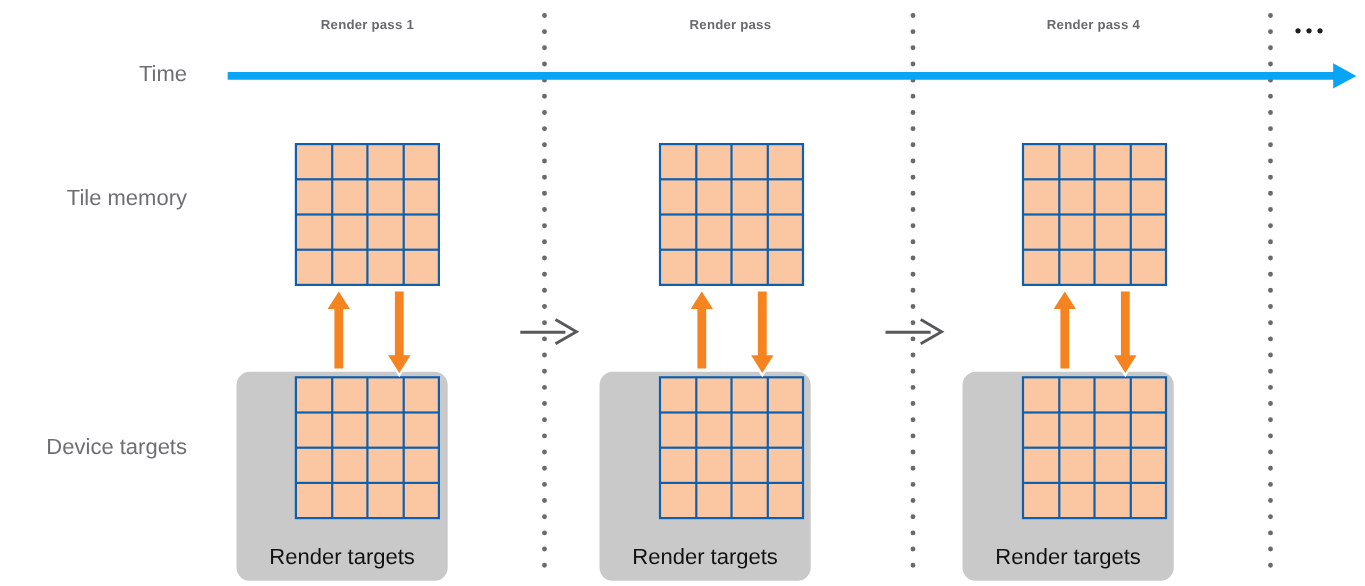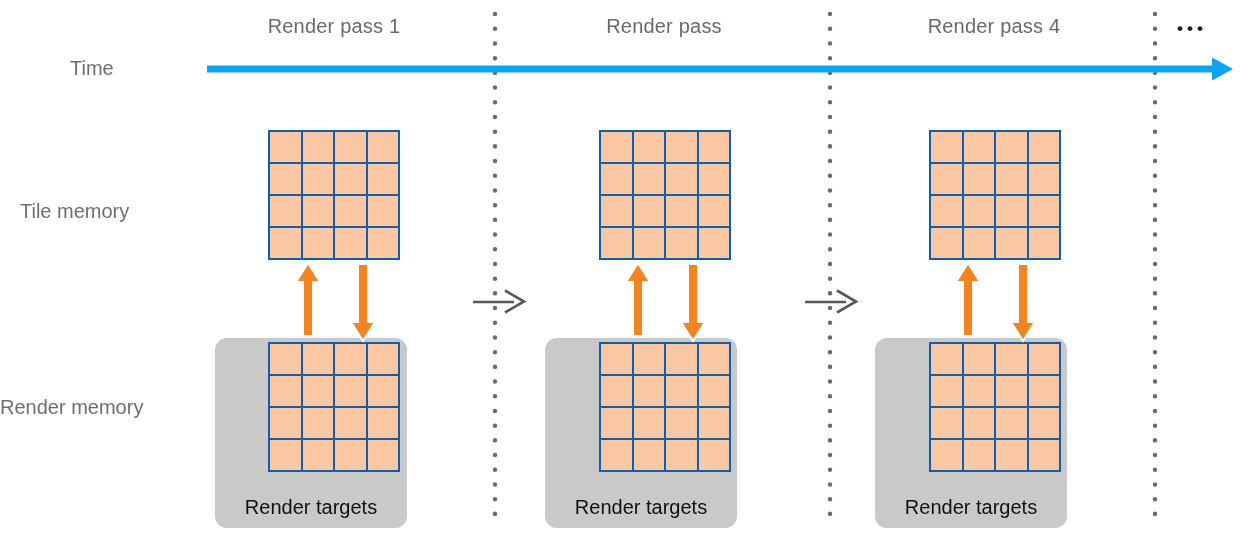--- a/index.html
+++ b/index.html
@@ -10,34 +10,34 @@
     font-family:"Liberation Sans", sans-serif;
     overflow:hidden;
   }
   svg.layer{position:absolute;left:0;top:0;pointer-events:none;}
   svg.bg{z-index:0;}
   svg.fg{z-index:2;}
 
   .hdr{
     position:absolute;top:15px;width:220px;
     text-align:center;
-    font-size:20px;font-weight:400;letter-spacing:.2px;
+    font-size:12px;font-weight:700;letter-spacing:.2px;
     color:var(--header-gray,#6a6a6e);
     z-index:1;
   }
   .ellipsis{
     position:absolute;top:19px;left:1152px;width:80px;
     text-align:center;
     font-size:17px;font-weight:700;letter-spacing:4px;
     color:#1d1d1f;z-index:1;
   }
   .side-label{
     position:absolute;
     font-size:20px;color:var(--label-gray,#6e6e73);
-    z-index:1;
+    text-align:right;z-index:1;
   }
   .grid{
     position:absolute;width:132px;height:130px;
     display:grid;gap:2px;padding:2px;box-sizing:border-box;
     background:var(--grid-blue,#0c60ae);
     z-index:1;
   }
   .cell{background:var(--peach,#fbc7a3);}
   .device-box{
     position:absolute;top:338px;width:192px;height:190px;
@@ -68,22 +68,22 @@
     <path d="M473 302 H514 M505 290.5 L524 301.5 L505 312.5" fill="none" stroke-width="2.6" style="stroke:var(--arrow-gray)"></path>
     <path d="M805 302 H846 M837 290.5 L856 301.5 L837 312.5" fill="none" stroke-width="2.6" style="stroke:var(--arrow-gray)"></path>
   </svg>
 
   <div class="hdr" style="left:224px">Render pass 1</div>
   <div class="hdr" style="left:554px">Render pass</div>
   <div class="hdr" style="left:884px">Render pass 4</div>
   <div class="ellipsis">•••</div>
 
   <div class="side-label" style="top:57px;left:70px;width:100px">Time</div>
-  <div class="side-label" style="top:200px;left:20px;width:150px">Tile memory</div>
-  <div class="side-label" style="top:396px;left:0;width:170px">Render memory</div>
+  <div class="side-label" style="top:169px;left:20px;width:150px">Tile memory</div>
+  <div class="side-label" style="top:396px;left:0;width:170px">Device targets</div>
 
   <div class="grid" style="left: 268px; top: 130px; grid-template-columns: repeat(4, 1fr); grid-template-rows: repeat(4, 1fr);">
       <div class="cell"></div>
       <div class="cell"></div>
       <div class="cell"></div>
       <div class="cell"></div>
       <div class="cell"></div>
       <div class="cell"></div>
       <div class="cell"></div>
       <div class="cell"></div>

